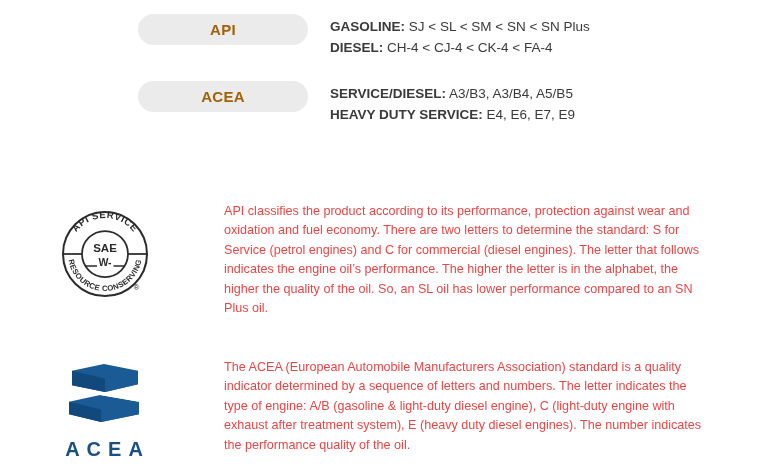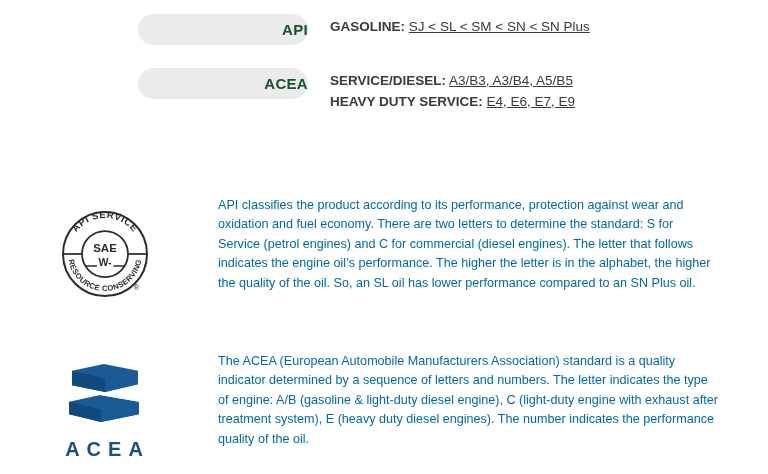--- a/index.html
+++ b/index.html
@@ -31,43 +31,42 @@
   .std-row.acea { padding-top: 23px; }
 
   .pill {
     width: 170px;
     margin-left: 138px;
     flex: 0 0 auto;
     background: #ebebeb;
     border-radius: 16px;
     height: 31px;
     line-height: 31px;
-    text-align: right;
-    color: #14532d;
+    text-align: center;
+    color: #a16207;
     font-weight: bold;
     font-size: 15px;
     letter-spacing: 0.3px;
   }
 
   .std-lines {
     margin-left: 22px;
     padding-top: 2px;
   }
   .std-line {
     font-size: 13.5px;
     line-height: 21px;
     color: #3a3a3a;
     white-space: nowrap;
   }
   .std-line .lbl {
     font-weight: bold;
   }
   .std-line .val {
     font-weight: normal;
-    text-decoration: underline;
   }
 
   
   .explain {
     position: absolute;
     left: 0;
     width: 768px;
     display: flex;
     align-items: flex-start;
   }
@@ -81,22 +80,22 @@
     justify-content: center;
     padding-top: 8px;
   }
   .text-col {
     width: 500px;
     flex: 0 0 auto;
   }
   .para {
     font-size: 12.6px;
     line-height: 19.4px;
-    color: #0369a1;
-    margin: 0;
+    color: #ef4444;
+    margin: 6px;
   }
 
   
   .api-seal {
     width: 100px;
     height: 100px;
     margin-left: -8px;
   }
 
   
@@ -125,20 +124,24 @@
 
 <div class="standards">
 
   <div class="std-row api">
     <div class="pill">API</div>
     <div class="std-lines">
       <div class="std-line">
         <span class="lbl">GASOLINE:</span>
         <span class="val">SJ &lt; SL &lt; SM &lt; SN &lt; SN Plus</span>
       </div>
+      <div class="std-line">
+        <span class="lbl">DIESEL:</span>
+        <span class="val">CH-4 &lt; CJ-4 &lt; CK-4 &lt; FA-4</span>
+      </div>
     </div>
   </div>
 
   <div class="std-row acea">
     <div class="pill">ACEA</div>
     <div class="std-lines">
       <div class="std-line">
         <span class="lbl">SERVICE/DIESEL:</span>
         <span class="val">A3/B3, A3/B4, A5/B5</span>
       </div>

